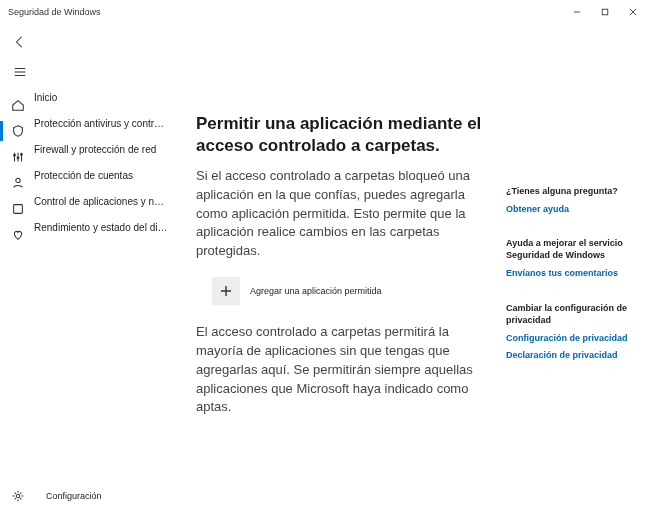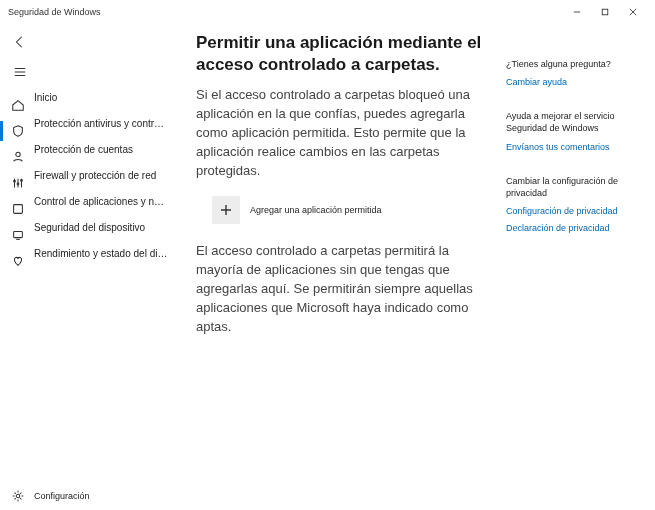--- a/index.html
+++ b/index.html
@@ -12,31 +12,31 @@
   .sidebar { width: 176px; display: flex; flex-direction: column; padding-top: 4px; }
   .sidebar .back { width: 32px; height: 28px; display: flex; align-items: center; justify-content: center; margin-left: 4px; }
   .sidebar .back svg, .nav-item .ico svg, .bottom-item .ico svg { width: 14px; height: 14px; stroke: #333; stroke-width: 1.2; fill: none; }
   .sidebar .hamburger { width: 32px; height: 28px; display: flex; align-items: center; justify-content: center; margin: 2px 0 6px 4px; }
   .nav { display: flex; flex-direction: column; }
   .nav-item { display: flex; height: 26px; padding: 0 8px 0 10px; font-size: 10px; color: #222; cursor: default; position: relative; }
   .nav-item.active::before { content: ""; position: absolute; left: 0; top: 3px; bottom: 3px; width: 3px; background: #0078d4; }
   .nav-item .ico { width: 16px; display: flex; align-items: center; justify-content: center; margin-right: 8px; flex: none; }
   .nav-item .lbl { white-space: nowrap; overflow: hidden; text-overflow: ellipsis; }
   .sidebar .grow { flex: 1; }
-  .bottom-item { display: flex; align-items: center; height: 28px; padding: 0 10px; font-size: 9px; cursor: default; }
+  .bottom-item { display: flex; align-items: center; height: 28px; padding: 0 10px; font-size: 9px; cursor: default; gap: 12px; }
   .bottom-item .ico { width: 16px; margin-right: 8px; display: flex; align-items: center; justify-content: center; }
-  .main { flex: 1; display: flex; padding: 8px 4px 0 20px; overflow: hidden; }
+  .main { flex: 1; display: flex; padding: 8px 4px 0 20px; overflow: hidden; align-items: center; }
   .content { width: 310px; padding-right: 12px; }
   .content h1 { font-size: 17px; font-weight: 600; line-height: 1.3; color: #1a1a1a; margin-bottom: 10px; }
   .content p { font-size: 13px; line-height: 1.45; color: #444; margin-bottom: 12px; }
   .add-app { display: flex; align-items: center; height: 36px; margin: 6px 0 14px 16px; cursor: default; }
   .add-app .plus { width: 28px; height: 28px; background: #ededed; display: flex; align-items: center; justify-content: center; margin-right: 10px; }
   .add-app .plus svg { width: 12px; height: 12px; stroke: #333; stroke-width: 1.4; }
   .add-app .txt { font-size: 9px; color: #222; }
-  .right { width: 140px; padding-top: 26px; font-size: 9px; }
+  .right { width: 140px; padding-top: 26px; font-size: 9px; font-weight: bold; }
   .right .block { margin-bottom: 22px; }
   .right .head { color: #222; margin-bottom: 6px; line-height: 1.35; }
   .right .desc { color: #444; margin-bottom: 6px; line-height: 1.35; }
   .right .link { color: #0066b4; cursor: default; margin-bottom: 5px; display: block; line-height: 1.35; }
 </style>
 </head>
 <body>
 
 <div class="titlebar">
   <span>Seguridad de Windows</span>
@@ -83,53 +83,44 @@
         <span class="ico">
             <svg viewBox="0 0 16 16">
               <path d="M8 2l5 2v4c0 3-2 5-5 6-3-1-5-3-5-6V4z"></path>
             </svg>
           </span>
         <span class="lbl">Protección antivirus y contra amenazas</span>
       </div>
       <div class="nav-item">
         <span class="ico">
             <svg viewBox="0 0 16 16">
-              <circle cx="8" cy="5" r="2.5"></circle>
-              <path d="M3 13c1-3 9-3 10 0"></path>
-            </svg>
-          </span>
-        <span class="lbl">Protección de cuentas</span>
-      </div>
-      <div class="nav-item">
-        <span class="ico">
-            <svg viewBox="0 0 16 16">
               <path d="M4 3v10M8 3v10M12 3v10"></path>
               <circle cx="4" cy="6" r="1"></circle>
               <circle cx="8" cy="9" r="1"></circle>
               <circle cx="12" cy="5" r="1"></circle>
             </svg>
           </span>
         <span class="lbl">Firewall y protección de red</span>
       </div>
       <div class="nav-item">
         <span class="ico">
             <svg viewBox="0 0 16 16">
+              <circle cx="8" cy="5" r="2.5"></circle>
+              <path d="M3 13c1-3 9-3 10 0"></path>
+            </svg>
+          </span>
+        <span class="lbl">Protección de cuentas</span>
+      </div>
+      <div class="nav-item">
+        <span class="ico">
+            <svg viewBox="0 0 16 16">
               <rect x="3" y="3" width="10" height="10" rx="1"></rect>
             </svg>
           </span>
         <span class="lbl">Control de aplicaciones y navegador</span>
-      </div>
-      <div class="nav-item">
-        <span class="ico">
-            <svg viewBox="0 0 16 16">
-              <rect x="3" y="4" width="10" height="7" rx="1"></rect>
-              <path d="M6 13h4"></path>
-            </svg>
-          </span>
-        <span class="lbl">Seguridad del dispositivo</span>
       </div>
       <div class="nav-item">
         <span class="ico">
             <svg viewBox="0 0 16 16">
               <path d="M8 13C3 9 3 5 5.5 4 7 3.5 8 5 8 5s1-1.5 2.5-1C13 5 13 9 8 13z"></path>
             </svg>
           </span>
         <span class="lbl">Rendimiento y estado del dispositivo</span>
       </div>
     </div>
@@ -156,21 +147,21 @@
             </svg>
         </div>
         <span class="txt">Agregar una aplicación permitida</span>
       </div>
       <p>El acceso controlado a carpetas permitirá la mayoría de aplicaciones sin que tengas que agregarlas aquí. Se permitirán siempre aquellas aplicaciones que Microsoft haya indicado como aptas.</p>
     </div>
 
     <div class="right">
       <div class="block">
         <div class="head">¿Tienes alguna pregunta?</div>
-        <span class="link">Cambiar ayuda</span>
+        <span class="link">Obtener ayuda</span>
       </div>
       <div class="block">
         <div class="head">Ayuda a mejorar el servicio Seguridad de Windows</div>
         <span class="link">Envíanos tus comentarios</span>
       </div>
       <div class="block">
         <div class="head">Cambiar la configuración de privacidad</div>
         <span class="link">Configuración de privacidad</span>
         <span class="link">Declaración de privacidad</span>
       </div>

